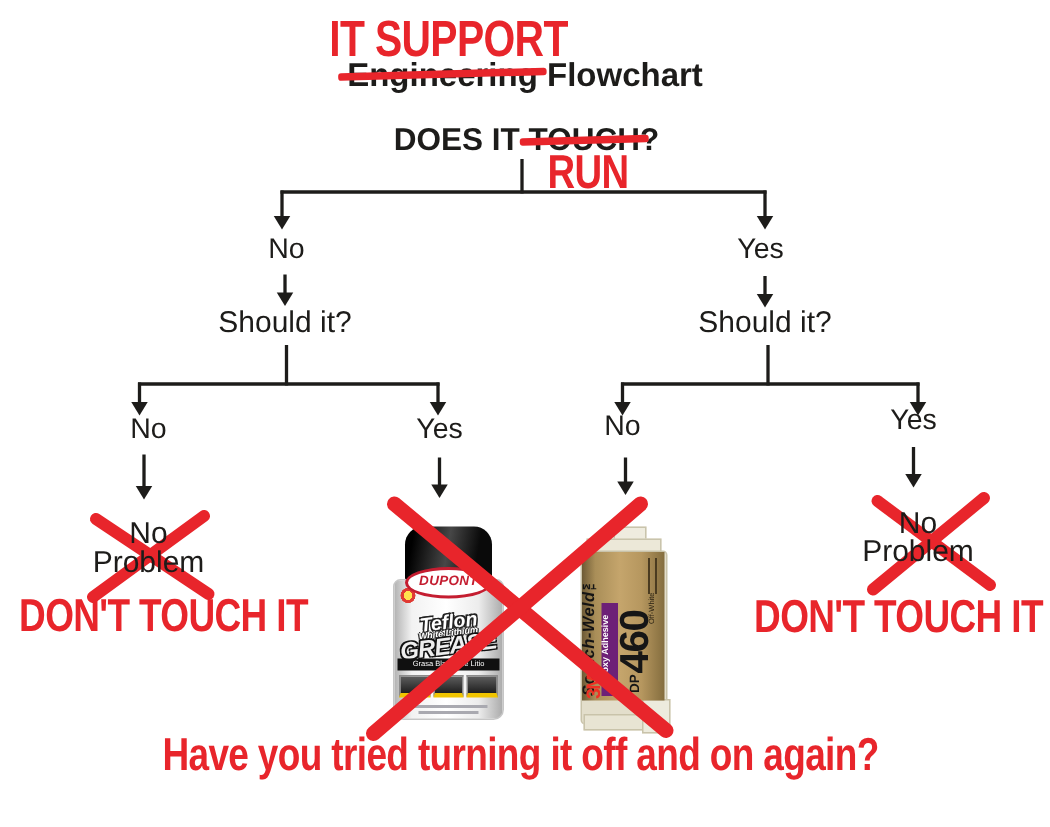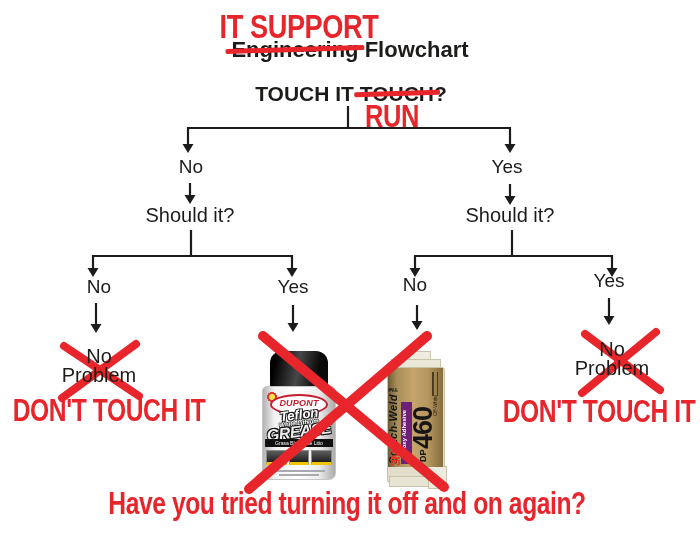--- a/index.html
+++ b/index.html
@@ -27,21 +27,21 @@
   
   #spray{position:absolute;left:262px;top:349px;width:74px;height:131px;}
   #spray .cap{position:absolute;left:8px;right:8px;top:2px;height:37px;
     background:linear-gradient(100deg,#000 10%,#474747 48%,#0a0a0a 80%);
     border-radius:12px 12px 3px 3px;}
   #spray .body{position:absolute;left:0;right:0;top:37px;bottom:0;
     background:linear-gradient(90deg,#b3b3b3,#f2f2f2 16%,#ffffff 48%,#ececec 78%,#ababab);
     border:1px solid #c6c6c6;border-radius:5px 5px 7px 7px;}
   #spray .burst{position:absolute;left:4px;top:42px;width:12px;height:12px;
     background:radial-gradient(circle,#ffe34d 0 34%,#e03a33 35% 58%,rgba(0,0,0,0) 60%);}
-  #spray .oval{position:absolute;left:50%;top:45px;width:54px;height:17px;
+  #spray .oval{position:absolute;left:50%;top:29px;width:54px;height:17px;
     transform:translateX(-50%);border:2px solid #c41d30;border-radius:50%;
     color:#c41d30;font-size:9px;font-weight:bold;font-style:italic;
     line-height:15px;text-align:center;letter-spacing:0.2px;background:#fff;}
   #spray .l1{position:absolute;left:50%;top:58px;transform:translateX(-50%) rotate(-7deg);
     font-size:13px;font-weight:bold;font-style:italic;color:#fff;white-space:nowrap;
     text-shadow:-1px -1px 0 #222,1px -1px 0 #222,-1px 1px 0 #222,1px 1px 0 #222;}
   #spray .l2{position:absolute;left:50%;top:71px;transform:translateX(-50%) rotate(-7deg);
     font-size:6px;font-weight:bold;font-style:italic;color:#fff;white-space:nowrap;
     text-shadow:-1px 0 0 #333,1px 0 0 #333,0 -1px 0 #333,0 1px 0 #333;}
   #spray .l3{position:absolute;left:50%;top:74px;transform:translateX(-50%) rotate(-7deg);
@@ -181,21 +181,21 @@
     </g>
   </svg>
 
   <div class="impact" style="left:299px;top:9px;font-size:32px;">IT SUPPORT</div>
 
   <div class="t bold" style="left:350px;top:38px;font-size:22px;">
     <span class="strike">Engineering</span><span> Flowchart</span>
   </div>
 
   <div class="t bold" style="left:351px;top:83px;font-size:21px;">
-    <span>TOUCH IT </span><span class="strike">TOUCH</span><span>?</span>
+    <span>DOES IT </span><span class="strike">TOUCH</span><span>?</span>
   </div>
 
   <div class="impact" style="left:392px;top:100px;font-size:30px;">RUN</div>
 
   <div class="t" style="left:191px;top:157px;font-size:19px;">No</div>
   <div class="t" style="left:507px;top:157px;font-size:19px;">Yes</div>
 
   <div class="t" style="left:190px;top:205px;font-size:20px;">Should it?</div>
   <div class="t" style="left:510px;top:205px;font-size:20px;">Should it?</div>
 

